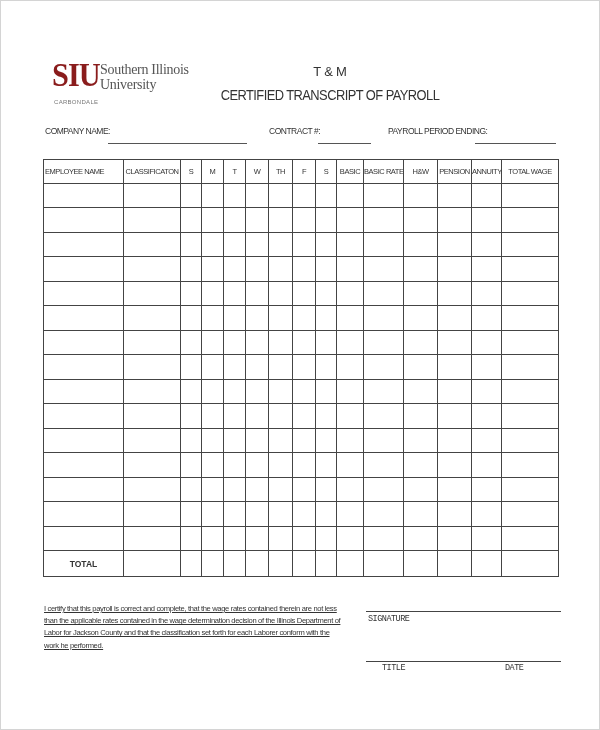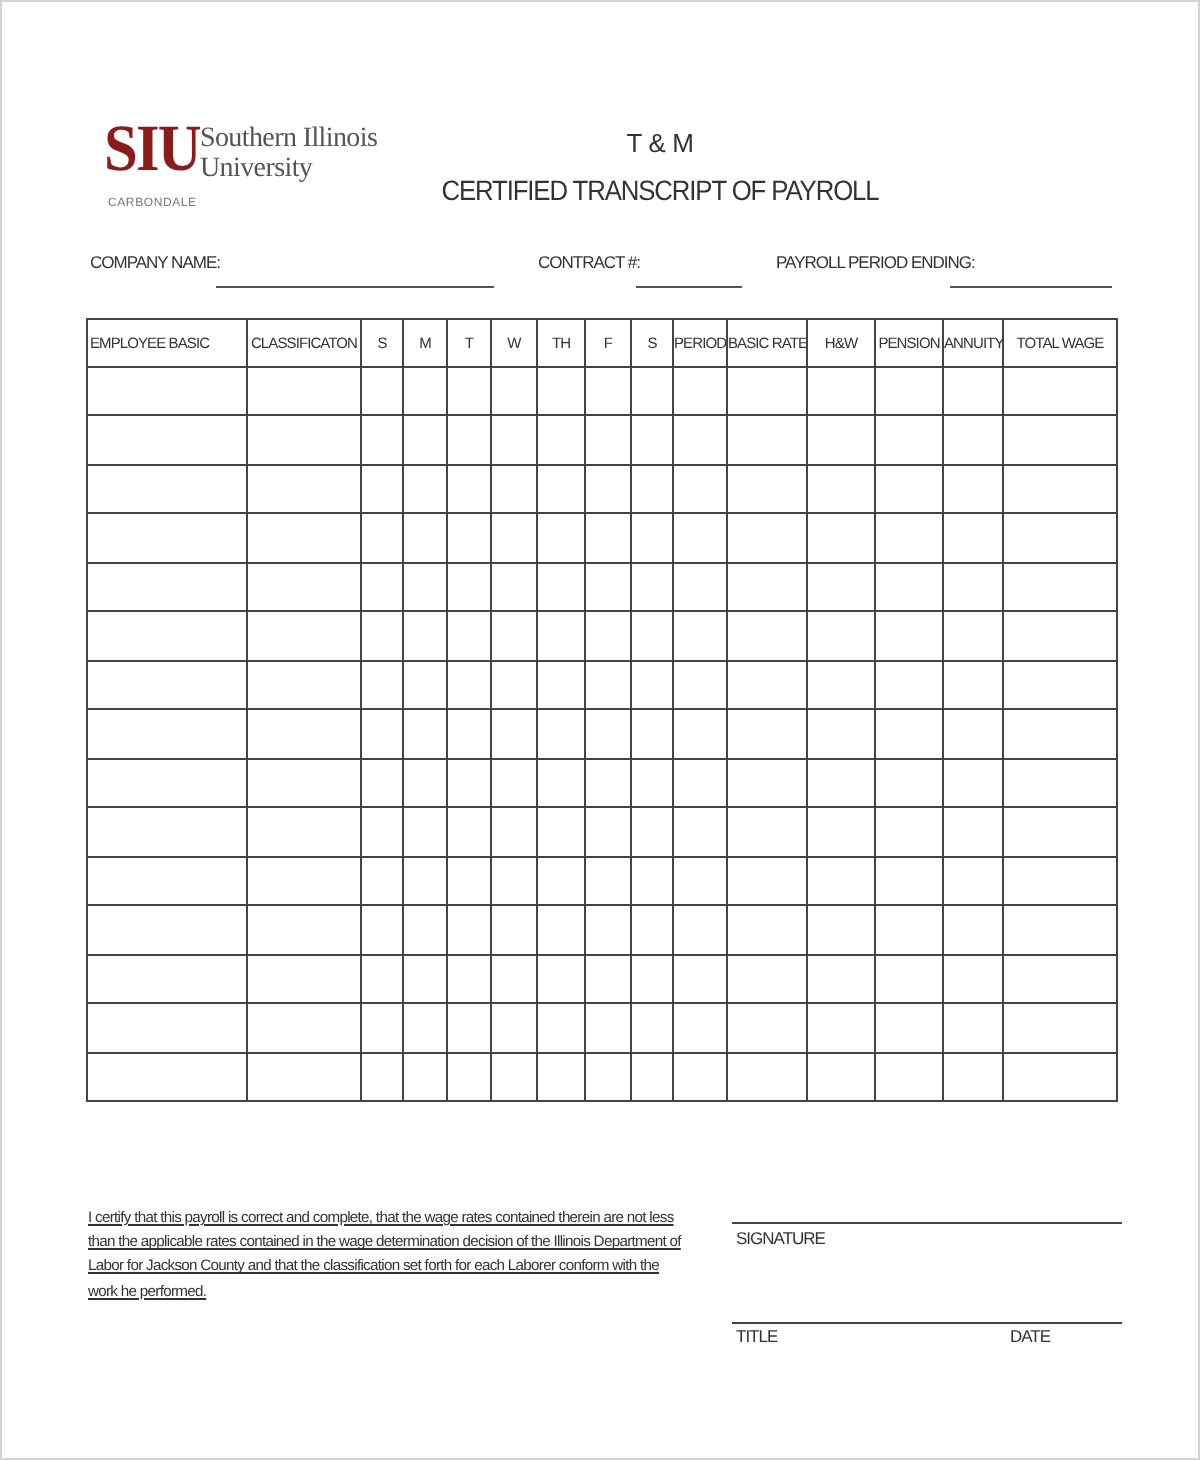--- a/index.html
+++ b/index.html
@@ -105,21 +105,21 @@
     line-height: 12.2px;
     letter-spacing: -0.35px;
     color: #333;
     text-decoration: underline;
   }
   .sig-line {
     position: absolute; left: 366px; width: 195px; height: 0;
     border-top: 1px solid #444;
   }
   .sig-label {
-    position: absolute; font-size: 8.5px; color: #333; letter-spacing: -0.5px;
+    position: absolute; font-size: 8.5px; color: #333; letter-spacing: -0.5px; font-family: Liberation Mono, monospace;
   }
 </style>
 </head>
 <body>
 
 <div class="page-frame"></div>
 
 <div class="logo">
   <div class="logo-siu">SIU</div>
   <div class="logo-name">
@@ -154,30 +154,30 @@
     <col style="width:21px">
       <col style="width:27px">
       <col style="width:40px">
       <col style="width:34px">
     <col style="width:34px">
       <col style="width:30px">
       <col style="width:57px">
   </colgroup>
   <thead>
     <tr>
-      <th class="left">EMPLOYEE BASIC</th>
+      <th class="left">EMPLOYEE NAME</th>
       <th>CLASSIFICATON</th>
       <th>S</th>
       <th>M</th>
       <th>T</th>
       <th>W</th>
       <th>TH</th>
       <th>F</th>
       <th>S</th>
-      <th>PERIOD</th>
+      <th>BASIC</th>
       <th>BASIC RATE</th>
       <th>H&amp;W</th>
       <th>PENSION</th>
       <th>ANNUITY</th>
       <th>TOTAL WAGE</th>
     </tr>
   </thead>
   <tbody id="table-body">
     <tr>
         <td></td>
@@ -427,23 +427,40 @@
         <td></td>
         <td></td>
         <td></td>
         <td></td>
         <td></td>
         <td></td>
         <td></td>
         <td></td>
         <td></td>
       </tr>
+      <tr class="total-row">
+      <td class="total-label">TOTAL</td>
+      <td></td>
+      <td></td>
+      <td></td>
+      <td></td>
+      <td></td>
+      <td></td>
+      <td></td>
+      <td></td>
+      <td></td>
+      <td></td>
+      <td></td>
+      <td></td>
+      <td></td>
+      <td></td>
+    </tr>
   </tbody>
 </table>
 
 <div class="cert">I certify that this payroll is correct and complete, that the wage rates contained therein are not less than the applicable rates contained in the wage determination decision of the Illinois Department of Labor for Jackson County and that the classification set forth for each Laborer conform with the work he performed.</div>
 
 <div class="sig-line" style="top:611px;"></div>
 <div class="sig-label" style="left:368px; top:614px;">SIGNATURE</div>
 
 <div class="sig-line" style="top:661px;"></div>
-<div class="sig-label" style="left:368px; top:663px;">TITLE</div>
+<div class="sig-label" style="left:382px; top:663px;">TITLE</div>
 <div class="sig-label" style="left:505px; top:663px;text-align:right;">DATE</div>
 
 </body></html>

